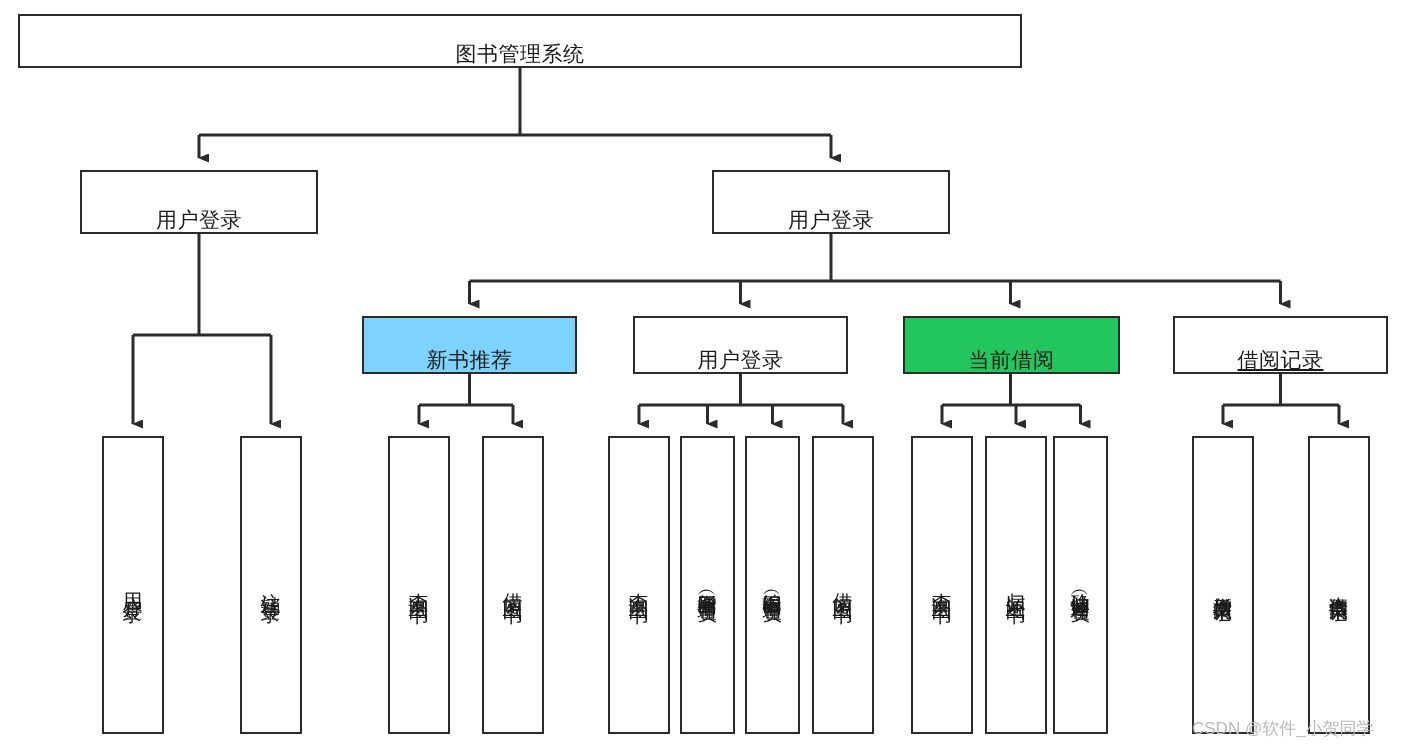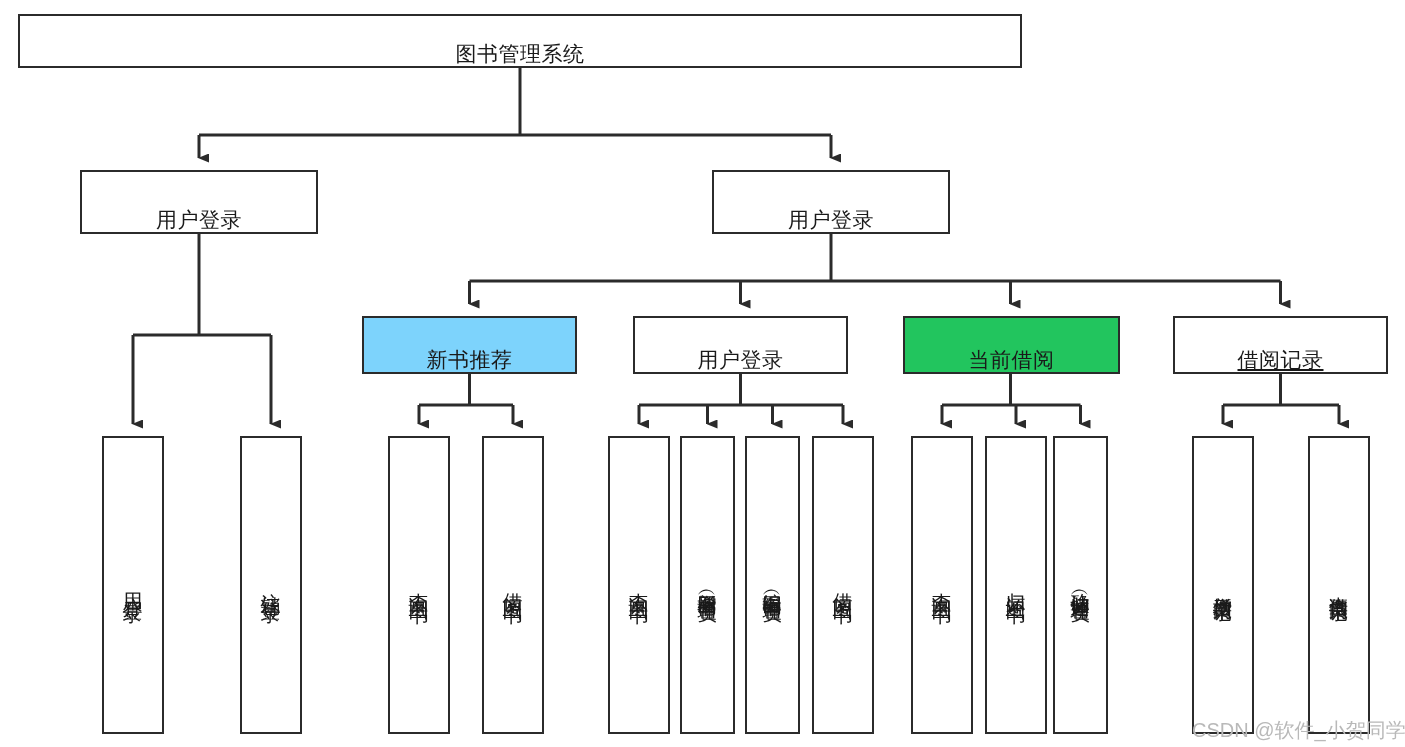--- a/index.html
+++ b/index.html
@@ -54,21 +54,21 @@
     letter-spacing: 4px;
     line-height: 1;
   }
   .node.vert.tight .label {
     letter-spacing: 1.5px;
     font-size: 19px;
   }
   .watermark {
     position: absolute;
     color: #b9b9b9;
-    font-size: 20px;
+    font-size: 17px;
     white-space: nowrap;
     font-family: "Liberation Sans", "DejaVu Sans", sans-serif;
   }
 </style>
 </head>
 <body>
 
 <div id="canvas">
   <svg class="edges" id="edge-layer" viewBox="0 0 1405 747" xmlns="http://www.w3.org/2000/svg">
     <defs>

